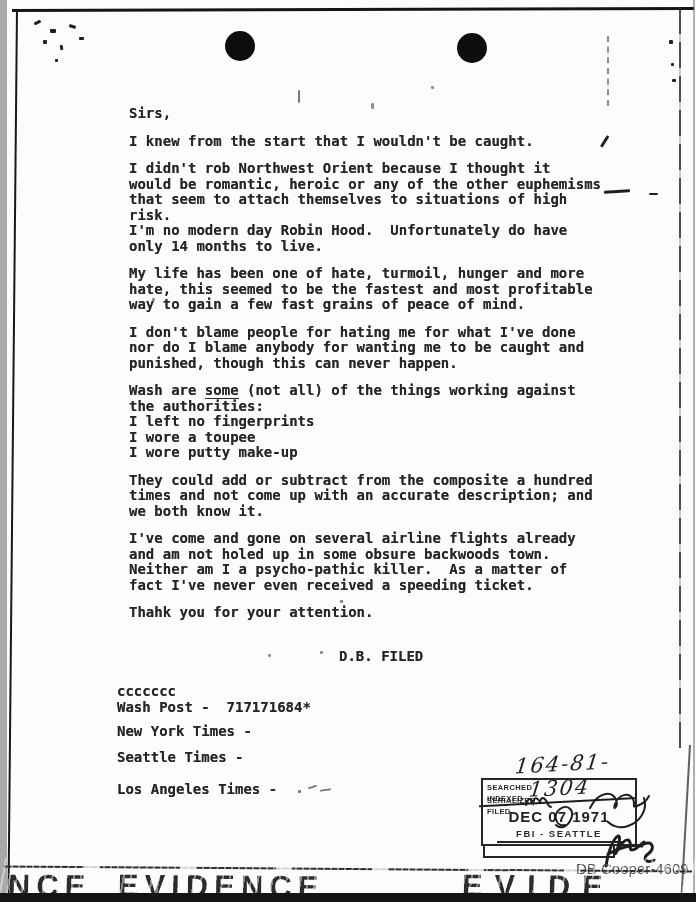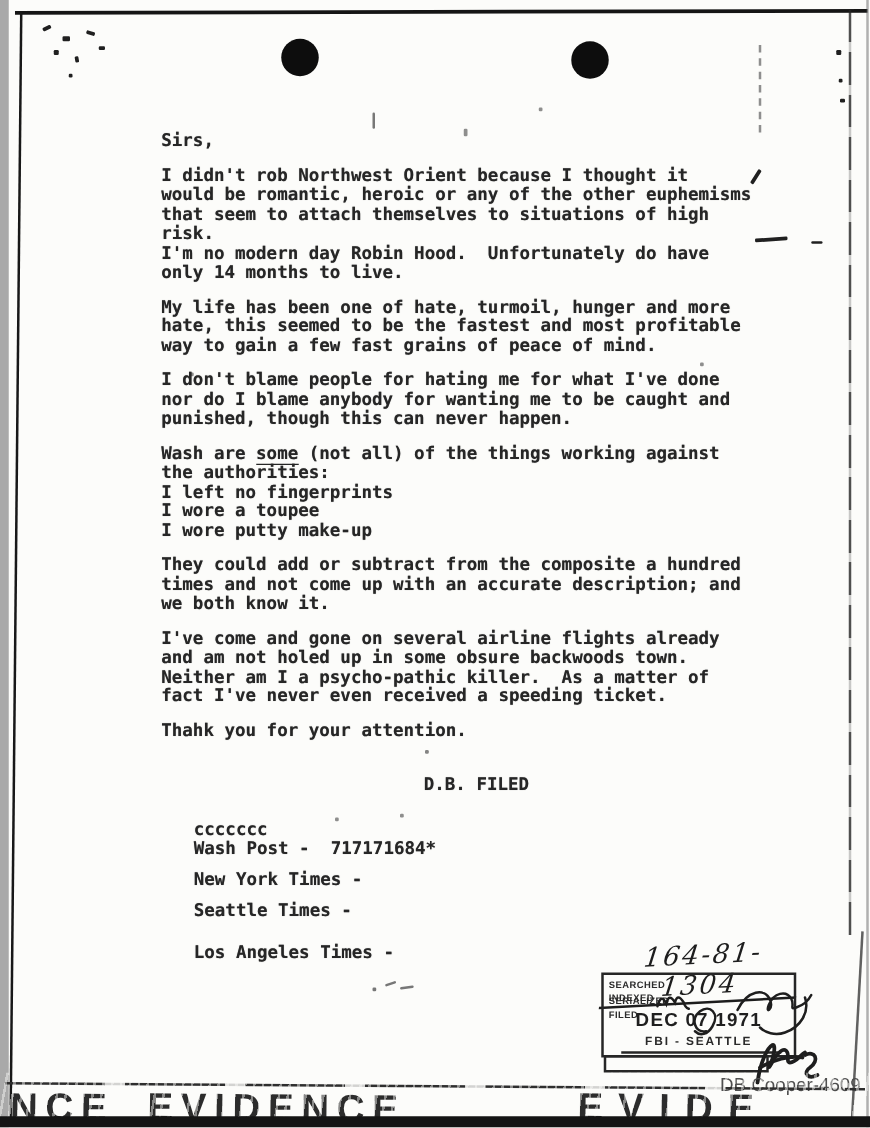--- a/index.html
+++ b/index.html
@@ -26,21 +26,21 @@
   .letter {
     position: absolute; left: 117px; top: 106px; width: 505px;
     font-family: "DejaVu Sans Mono", monospace; font-weight: bold;
     font-size: 14px; line-height: 15.5px; color: #262626;
     text-shadow: 0 0 .6px rgba(38,38,38,.6);
   }
   .line { white-space: pre; }
   .para { margin: 0 0 12px 12px; }
   .u { border-bottom: 1.5px solid #262626; }
   .signature { margin: 28px 0 0 222px; }
-  .dist { margin-top: 20px; margin-left: 38px; }
+  .dist { margin-top: 20px; }
   .d-nyt { margin-top: 9px; }
   .d-sea { margin-top: 10px; }
   .d-la  { margin-top: 17px; }
 
   
   .case-number {
     position: absolute; left: 482px; top: 752px; width: 158px; text-align: center;
     font-family: "DejaVu Serif", serif; font-style: italic; font-size: 21px; letter-spacing: 2px;
     color: #1d1d1d; transform: rotate(-3deg) skewX(-10deg); border-bottom: 2px solid #1d1d1d; padding-bottom: 1px;
   }
@@ -112,20 +112,23 @@
     <div class="speck" style="left:298px;top:790px;width:3px;height:3px;background:#777;"></div>
     <div class="speck" style="left:308px;top:786px;width:9px;height:2px;background:#777;transform:rotate(-18deg);"></div>
     <div class="speck" style="left:320px;top:789px;width:11px;height:2px;background:#777;transform:rotate(-8deg);"></div>
   </div>
 
   <div class="letter">
     <div class="para">
       <div class="line">Sirs,</div>
     </div>
     <div class="para">
+        <div class="line">I knew from the start that I wouldn't be caught.</div>
+      </div>
+    <div class="para">
         <div class="line">I didn't rob Northwest Orient because I thought it</div>
         <div class="line">would be romantic, heroic or any of the other euphemisms</div>
         <div class="line">that seem to attach themselves to situations of high</div>
         <div class="line">risk.</div>
         <div class="line">I'm no modern day Robin Hood.  Unfortunately do have</div>
         <div class="line">only 14 months to live.</div>
       </div>
     <div class="para">
         <div class="line">My life has been one of hate, turmoil, hunger and more</div>
         <div class="line">hate, this seemed to be the fastest and most profitable</div>

